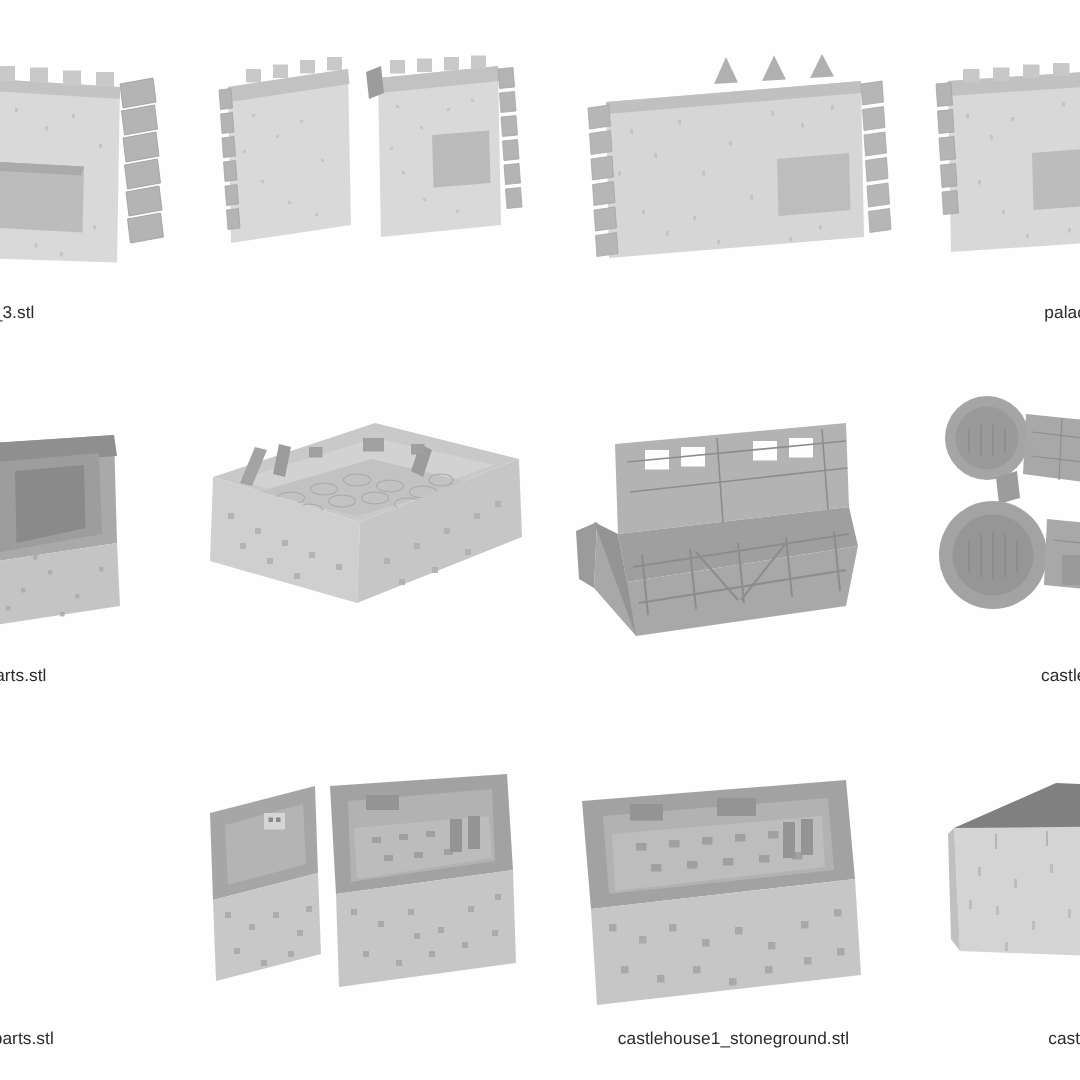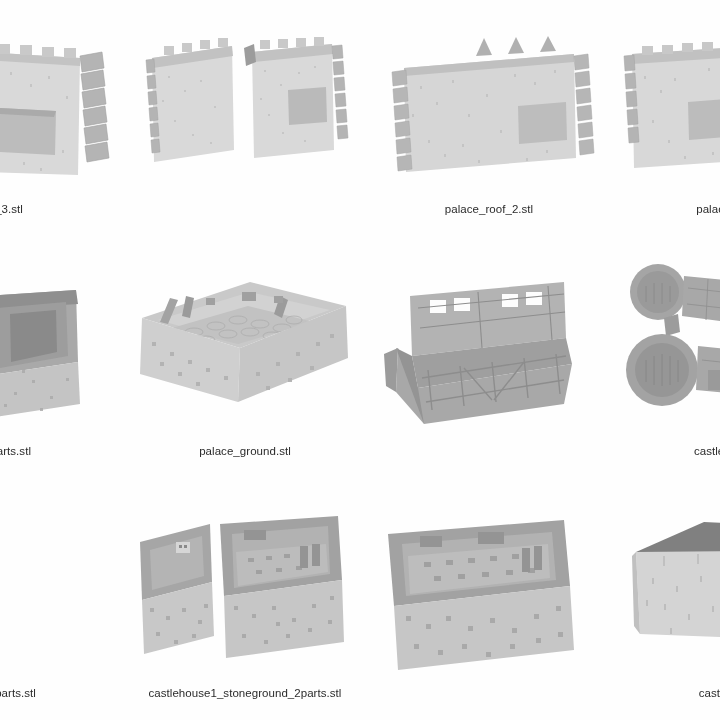--- a/index.html
+++ b/index.html
@@ -240,21 +240,20 @@
             <rect x="110" y="150" width="2" height="3"></rect>
           <rect x="146" y="64" width="2" height="3"></rect>
             <rect x="166" y="72" width="2" height="3"></rect>
           <rect x="186" y="60" width="2" height="3"></rect>
             <rect x="158" y="148" width="2" height="3"></rect>
           <rect x="178" y="140" width="2" height="3"></rect>
             <rect x="44" y="104" width="2" height="3"></rect>
         </g>
       </svg>
     </div>
-    <div class="caption">palace_roof_2.stl</div>
   </div>
 
   <div class="cell r0 c3">
     <div class="thumb">
       <svg width="242" height="190" viewBox="0 0 242 190">
         <polygon points="20,44 140,36 142,150 22,158" fill="#d8d8d8"></polygon>
         <polygon points="20,44 140,36 140,46 20,54" fill="#c1c1c1"></polygon>
         <g fill="#c8c8c8">
           <rect x="30" y="36" width="11" height="9"></rect>
           <rect x="50" y="35" width="11" height="9"></rect>
@@ -384,21 +383,20 @@
             <rect x="152" y="110" width="4" height="4"></rect>
           <rect x="172" y="100" width="4" height="4"></rect>
             <rect x="192" y="90" width="4" height="4"></rect>
           <rect x="142" y="134" width="4" height="4"></rect>
             <rect x="164" y="126" width="4" height="4"></rect>
           <rect x="186" y="114" width="4" height="4"></rect>
             <rect x="206" y="82" width="4" height="4"></rect>
         </g>
       </svg>
     </div>
-    <div class="caption">palace_ground.stl</div>
   </div>
 
   <div class="cell r1 c2">
     <div class="thumb">
       <svg width="242" height="190" viewBox="0 0 242 190">
 
         <polygon points="42,44 196,30 198,86 44,104" fill="#b3b3b3"></polygon>
         <g fill="#fdfdfd">
           <rect x="62" y="48" width="16" height="13"></rect>
           <rect x="86" y="46" width="16" height="13"></rect>
@@ -561,21 +559,20 @@
             <rect x="118" y="140" width="4" height="4"></rect>
               <rect x="140" y="146" width="4" height="4"></rect>
             <rect x="162" y="140" width="4" height="4"></rect>
               <rect x="184" y="134" width="4" height="4"></rect>
             <rect x="204" y="126" width="4" height="4"></rect>
               <rect x="152" y="128" width="4" height="4"></rect>
           </g>
         </g>
       </svg>
     </div>
-    <div class="caption">castlehouse1_stoneground_2parts.stl</div>
   </div>
 
   <div class="cell r2 c2">
     <div class="thumb">
       <svg width="242" height="190" viewBox="0 0 242 190">
         <polygon points="20,40 196,26 202,92 26,112" fill="#a2a2a2"></polygon>
         <polygon points="34,50 184,38 188,86 38,102" fill="#b2b2b2"></polygon>
         <polygon points="40,62 180,50 182,84 42,100" fill="#bdbdbd"></polygon>
         <g fill="#a0a0a0">
           <rect x="56" y="68" width="7" height="5"></rect>
@@ -609,20 +606,21 @@
           <rect x="46" y="150" width="5" height="5"></rect>
             <rect x="70" y="156" width="5" height="5"></rect>
           <rect x="94" y="150" width="5" height="5"></rect>
             <rect x="118" y="158" width="5" height="5"></rect>
           <rect x="142" y="150" width="5" height="5"></rect>
             <rect x="168" y="144" width="5" height="5"></rect>
           <rect x="190" y="138" width="5" height="5"></rect>
         </g>
       </svg>
     </div>
+    <div class="caption">castlehouse1_stoneground.stl</div>
   </div>
 
   <div class="cell r2 c3">
     <div class="thumb">
       <svg width="242" height="190" viewBox="0 0 242 190">
 
         <polygon points="24,58 92,28 242,34 242,56 28,66" fill="#808080"></polygon>
 
         <polygon points="24,58 242,56 242,148 28,140" fill="#d4d4d4"></polygon>
 

